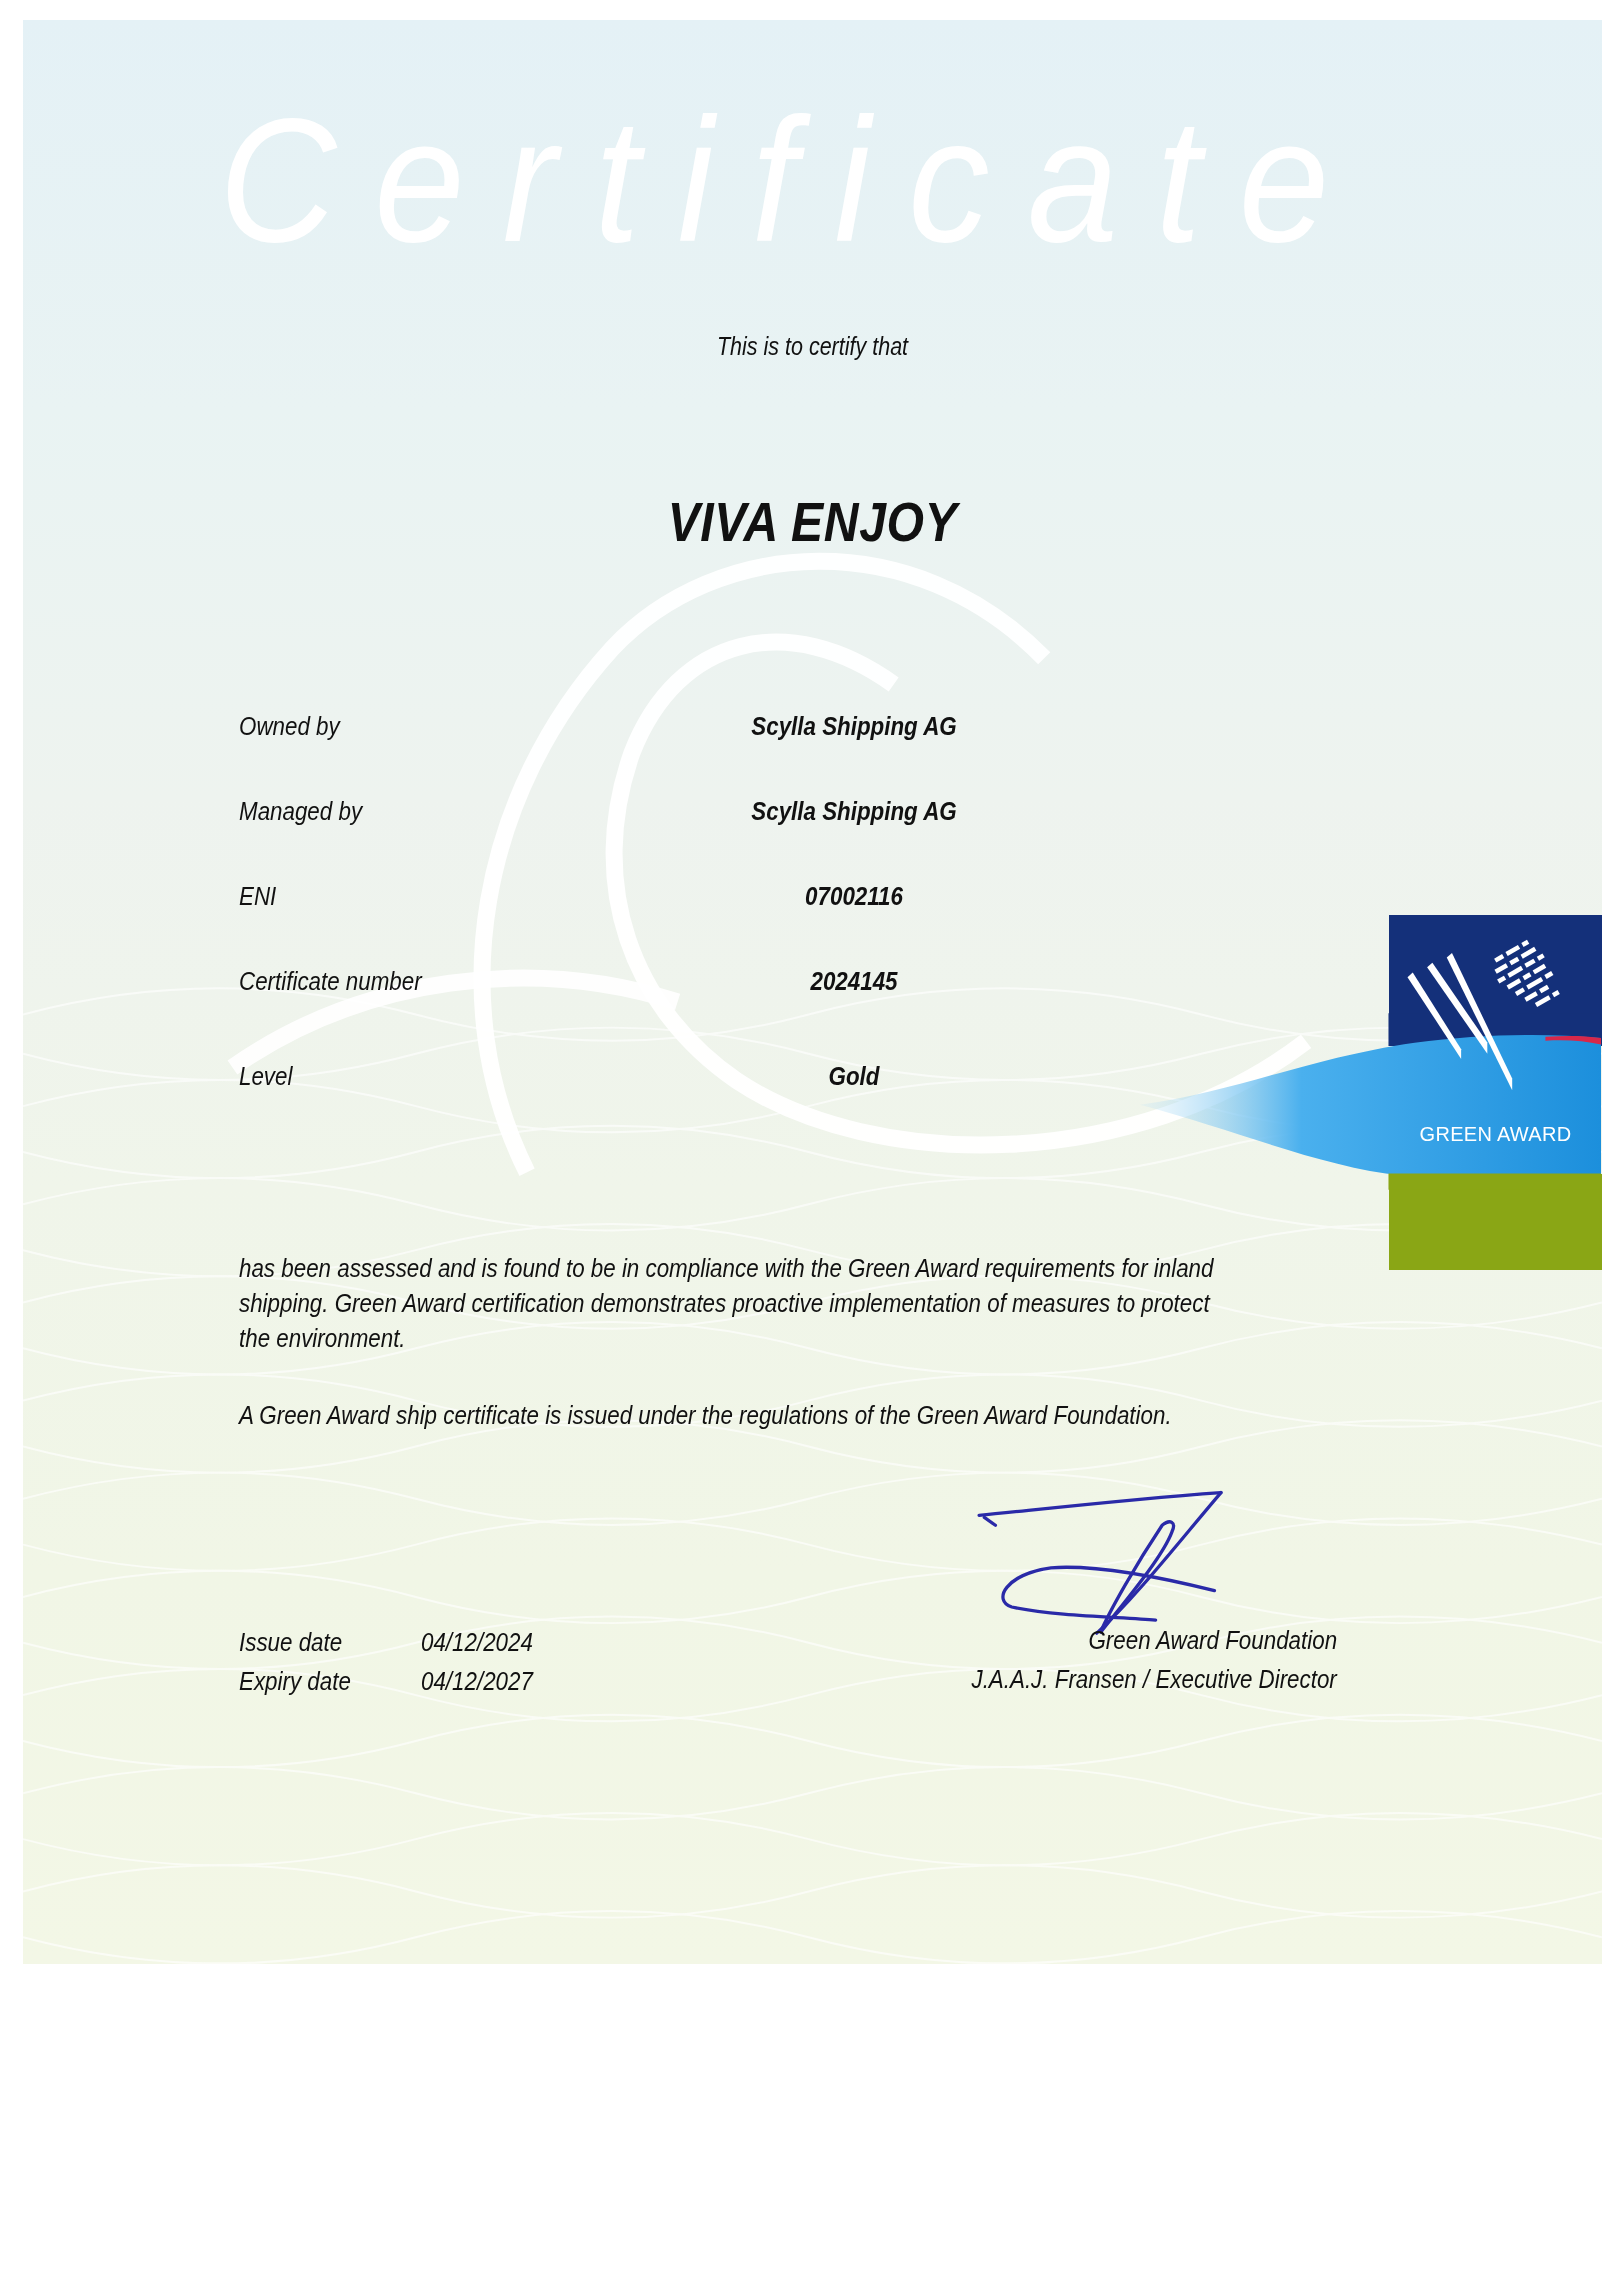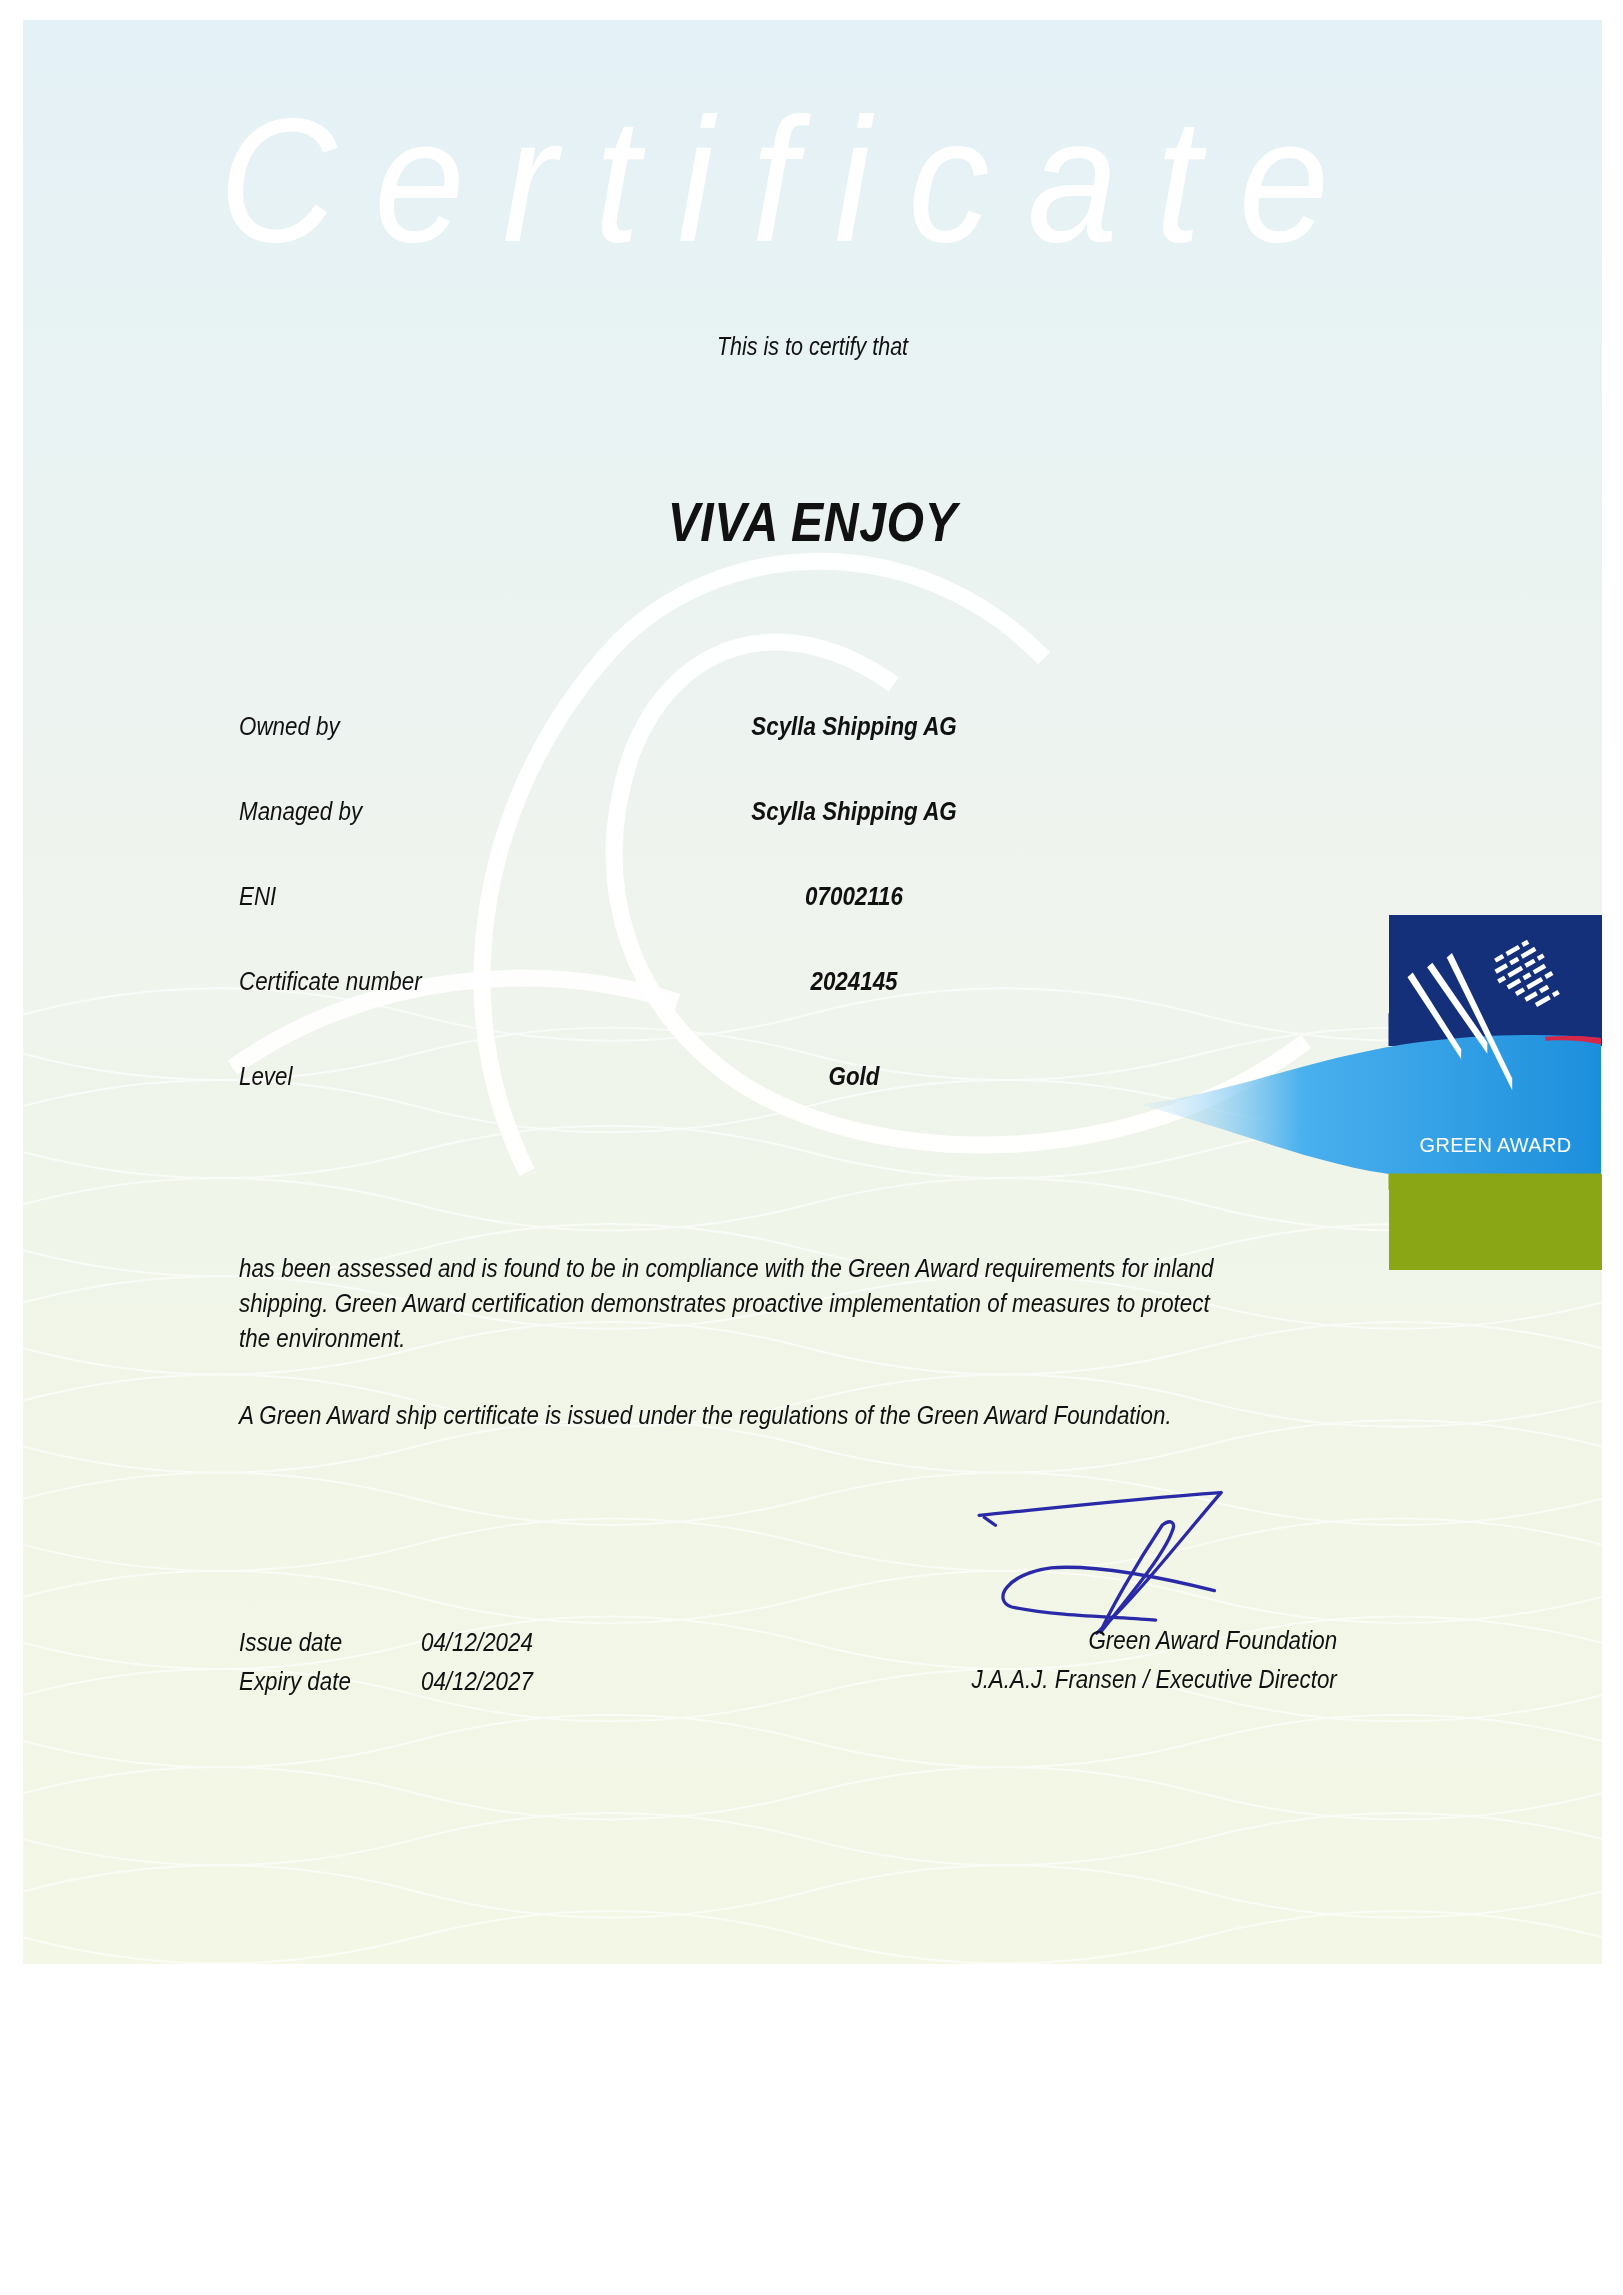--- a/index.html
+++ b/index.html
@@ -24,21 +24,21 @@
   .para { position:absolute; left:216px; width:1165px; font-size:26px; line-height:35px; transform:scaleX(0.86); transform-origin:left top; }
   .date-label { position:absolute; left:216px; font-size:26px; transform:scaleX(0.86); transform-origin:left top; white-space:nowrap; }
   .date-value { position:absolute; left:398px; font-size:26px; transform:scaleX(0.86); transform-origin:left top; white-space:nowrap; }
   .sign-line { position:absolute; right:265px; font-size:26px; text-align:right; transform:scaleX(0.86); transform-origin:right top; white-space:nowrap; }
   .signature { position:absolute; left:943px; top:1466px; width:340px; height:157px; }
   .logo { position:absolute; left:1366px; top:895px; width:213px; height:355px; overflow:visible; }
   .logo-navy { position:absolute; left:0; top:0; width:213px; height:131px; background:#14307a; }
   .logo-green { position:absolute; left:0; top:259px; width:213px; height:96px; background:#8aa615; }
   .logo-blue-svg { position:absolute; left:-249px; top:98px; width:461px; height:177px; }
   .logo-mark { position:absolute; left:0; top:0; width:213px; height:229px; }
-  .logo-text { position:absolute; left:0; width:213px; top:219px; text-align:center; color:#ffffff; font-size:20px; letter-spacing:0.3px; }
+  .logo-text { position:absolute; left:0; width:213px; top:208px; text-align:center; color:#ffffff; font-size:20px; letter-spacing:0.3px; }
   .seals { position:absolute; left:0; top:1931px; width:1579px; height:340px; }
 </style>
 </head>
 <body>
 
 <div class="paper">
 
   <svg class="guilloche" viewBox="0 0 2412 2040" preserveAspectRatio="none">
     <g fill="none" stroke="#ffffff" stroke-width="3" opacity="0.85">
       <path d="M0 120 Q300 40 600 120 T1200 120 T1800 120 T2412 120"></path>

